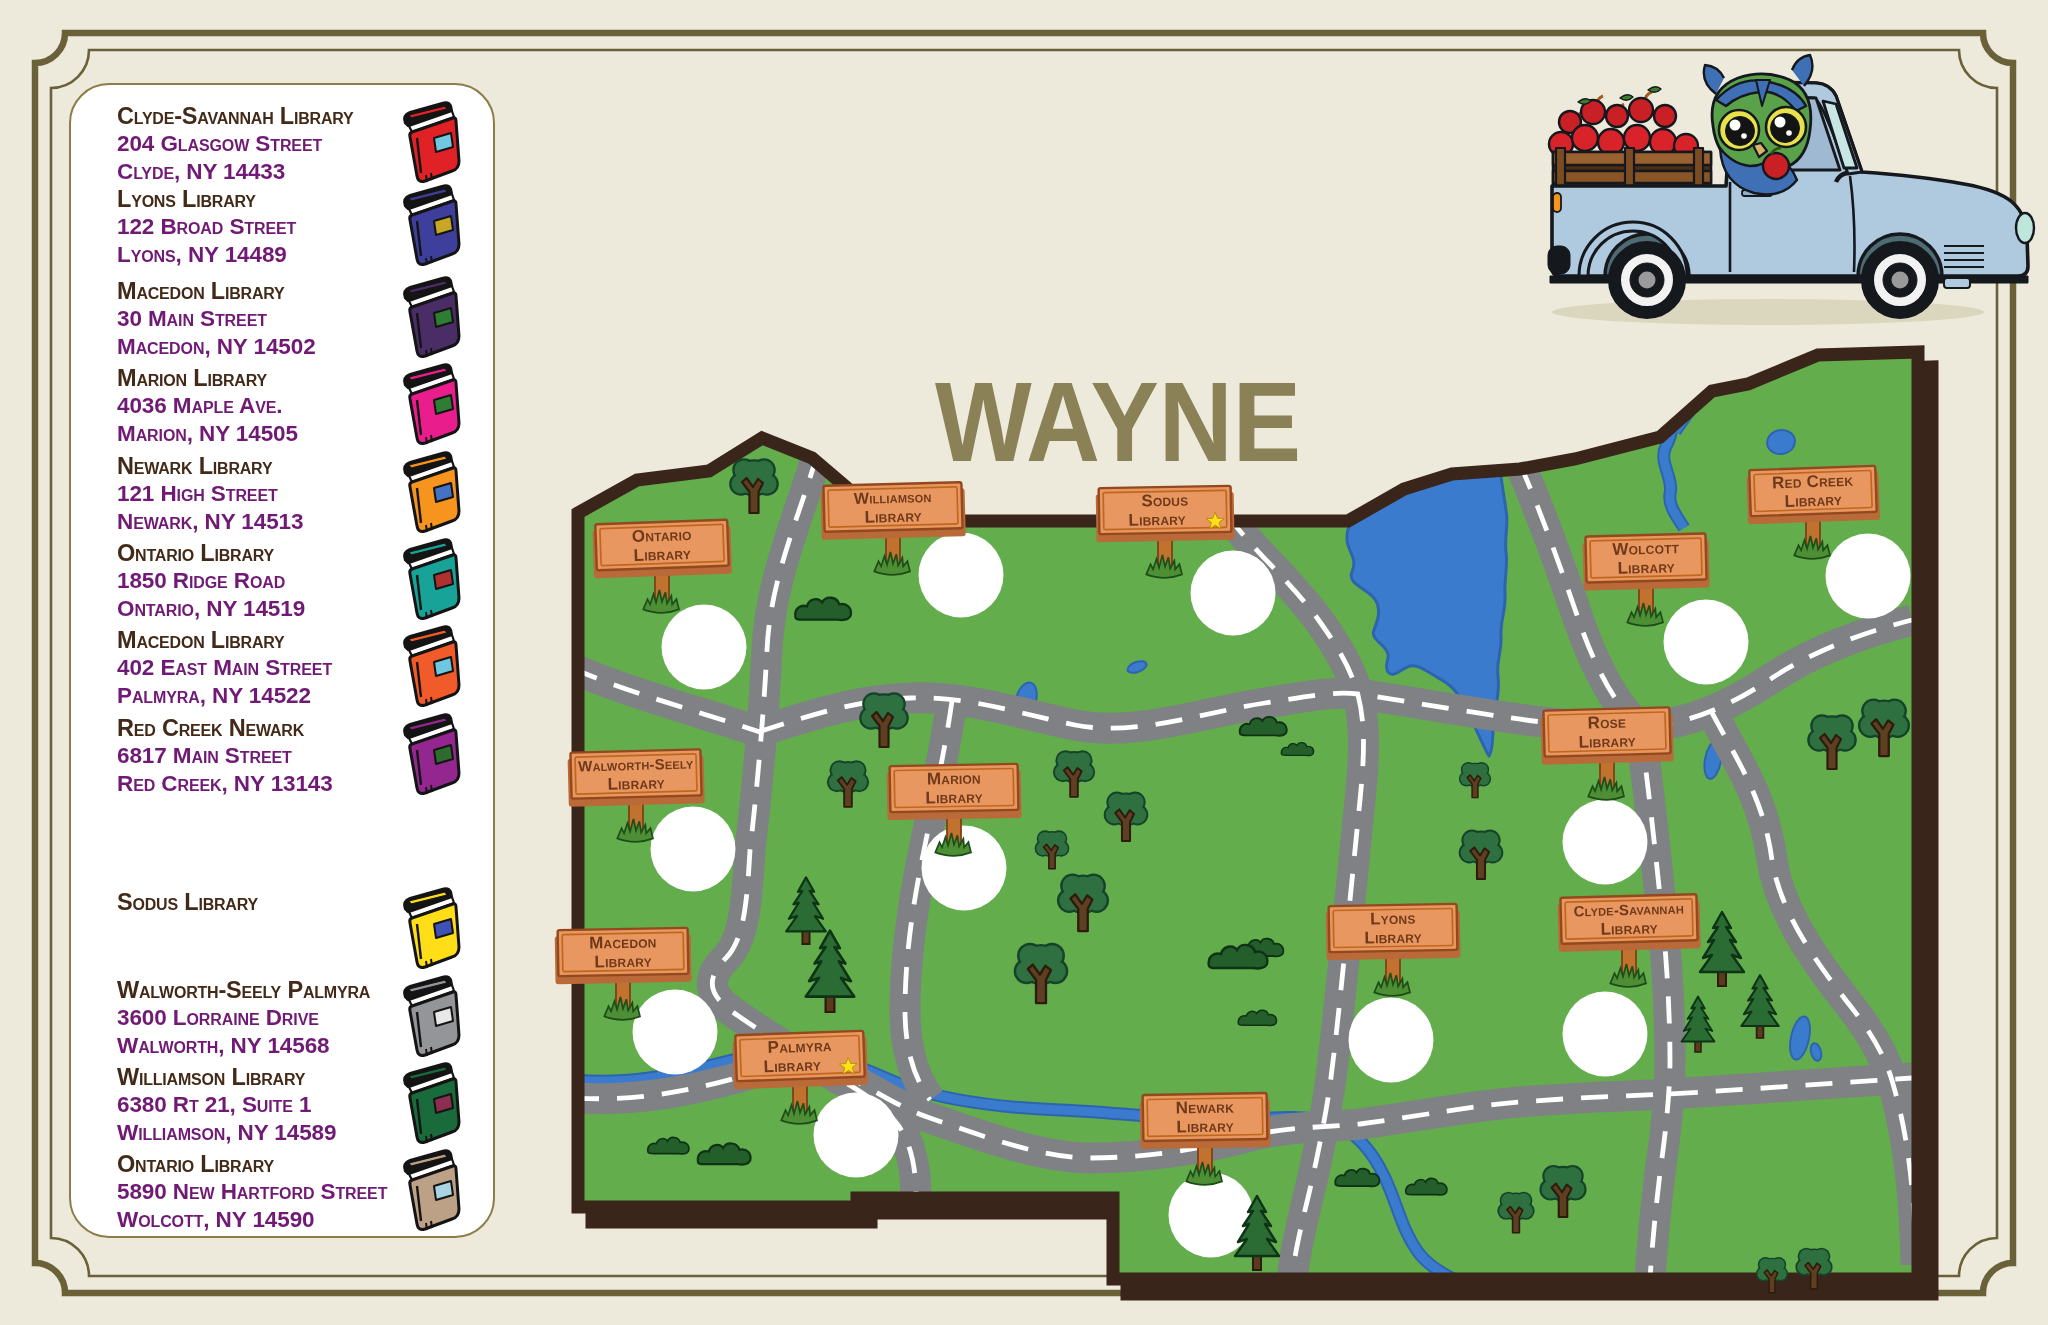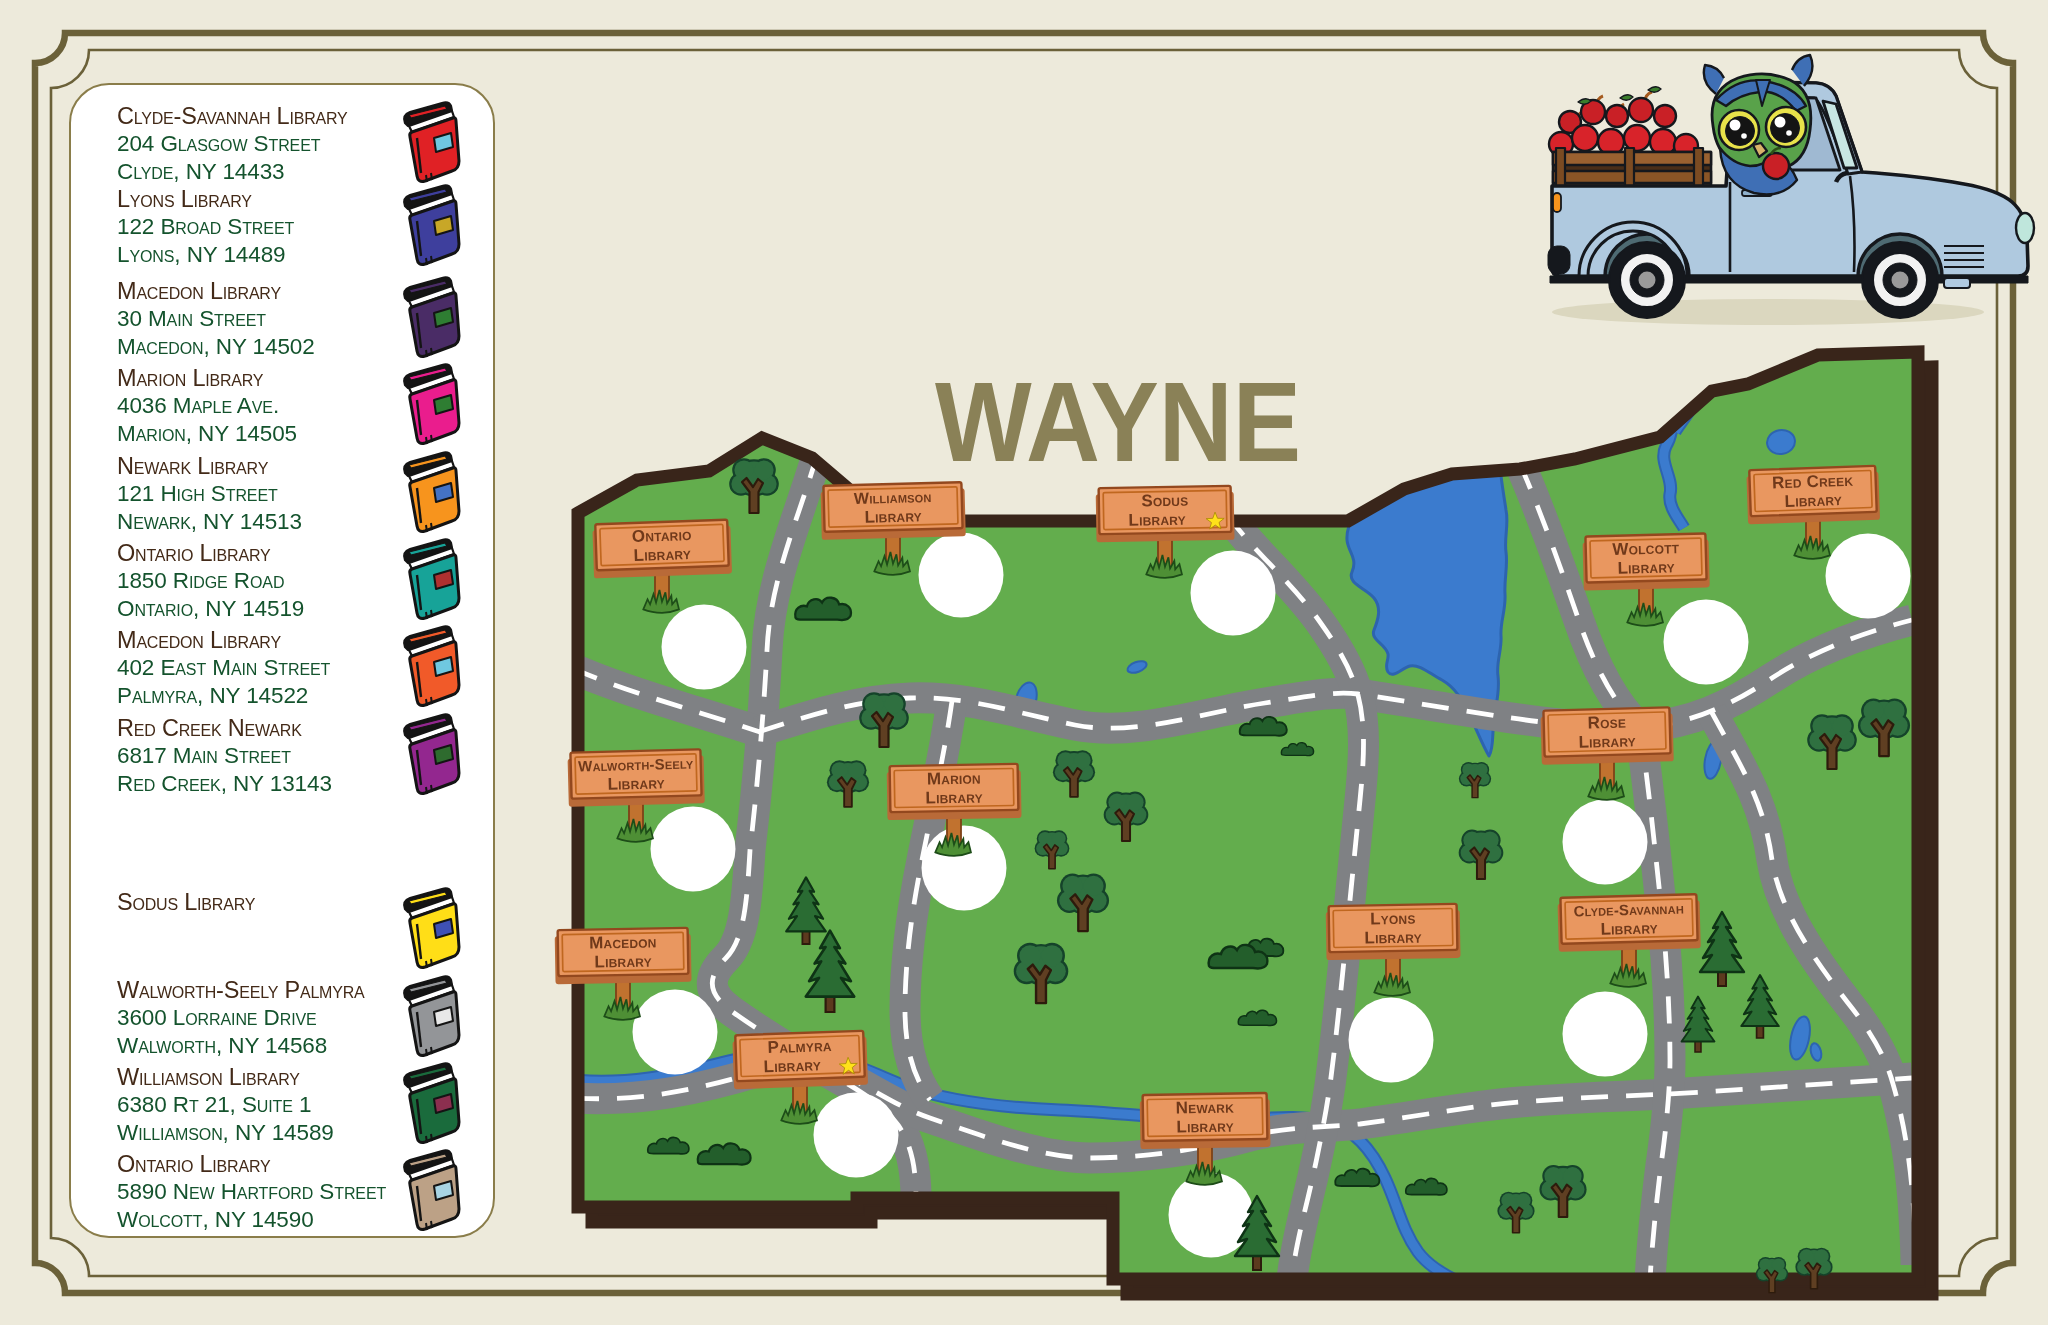--- a/index.html
+++ b/index.html
@@ -2,22 +2,22 @@
 <html><head>
 <meta charset="utf-8">
 <style>
   html,body{margin:0;padding:0;}
   body{width:2048px;height:1325px;position:relative;overflow:hidden;
        background:#EDEADB;font-family:"Liberation Sans", sans-serif;}
   #frame{position:absolute;left:0;top:0;}
   #panel{position:absolute;left:69px;top:83px;width:426px;height:1155px;
          background:#fff;border:2.5px solid #8a7d4a;border-radius:40px;box-sizing:border-box;}
   .entry{position:absolute;left:46px;width:380px;height:86px;}
-  .eh{font-weight:normal;font-size:23.5px;line-height:28px;color:#432A18;font-variant:small-caps;letter-spacing:-0.2px;}
-  .ea{font-size:22.5px;line-height:27.5px;color:#14532d;font-variant:small-caps;letter-spacing:-0.1px;}
+  .eh{font-weight:bold;font-size:23.5px;line-height:28px;color:#432A18;font-variant:small-caps;letter-spacing:-0.2px;}
+  .ea{font-size:22.5px;line-height:27.5px;color:#701a75;font-variant:small-caps;letter-spacing:-0.1px;font-weight:bold;}
   .bk{position:absolute;right:36px;top:-3px;}
   #mapsvg{position:absolute;left:0;top:0;}
   #trucksvg{position:absolute;left:1520px;top:50px;}
 </style>
 </head>
 <body>
 
 <svg id="frame" width="2048" height="1325" viewBox="0 0 2048 1325">
 
   <path d="M 65,33 H 1983 A 30,30 0 0 0 2013,63 V 1263 A 30,30 0 0 0 1983,1293 H 65 A 30,30 0 0 0 35,1263 V 63 A 30,30 0 0 0 65,33 Z" fill="none" stroke="#6B6139" stroke-width="6.5"></path>

